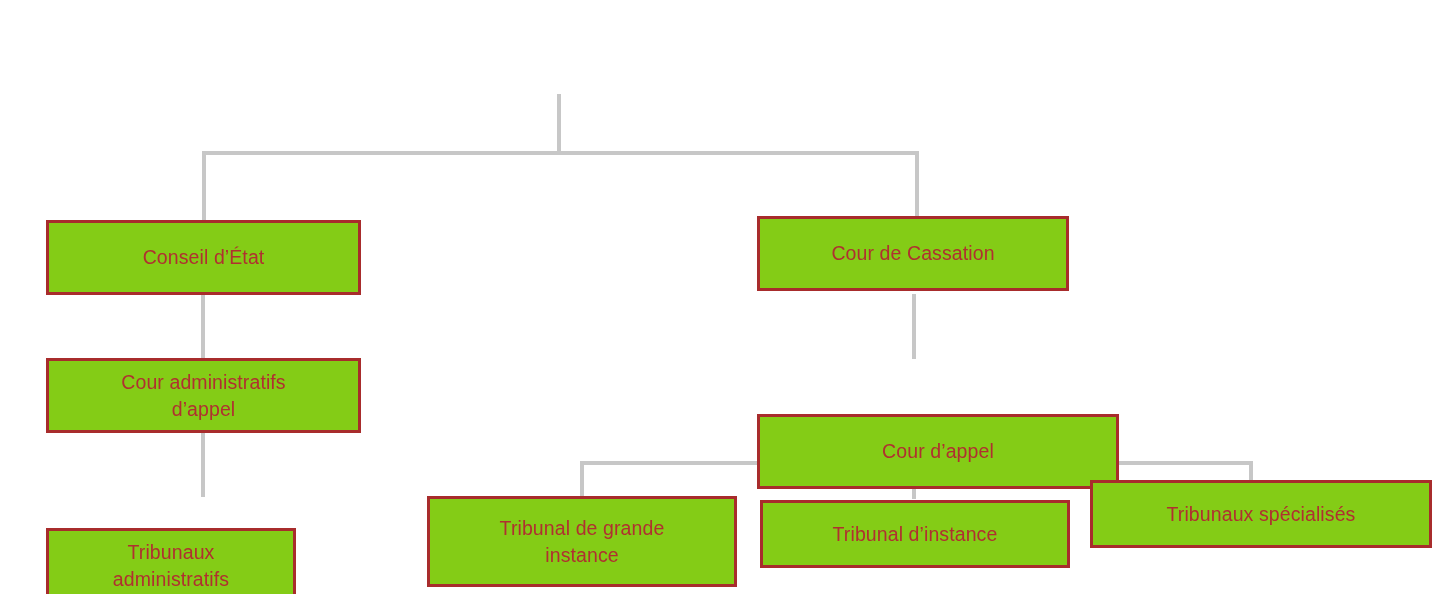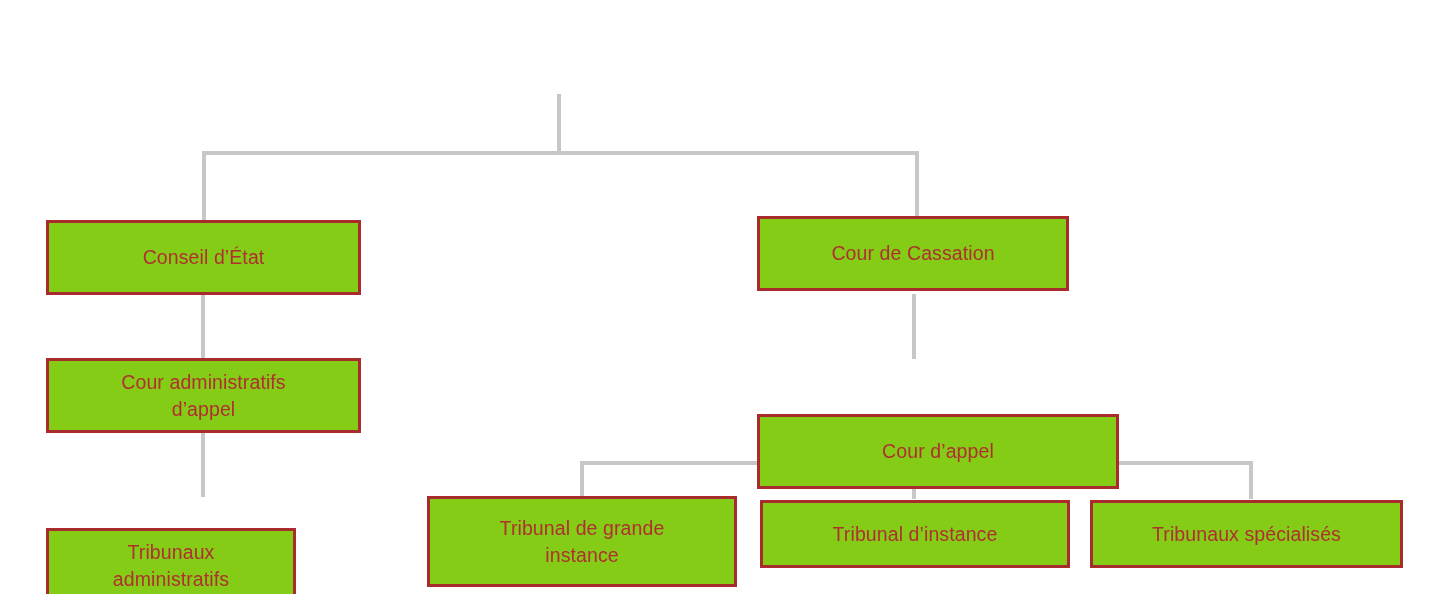--- a/index.html
+++ b/index.html
@@ -107,17 +107,17 @@
 
   <div class="node" style="left:427px; top:496px; width:310px; height:91px;">
     <span class="node-label">Tribunal de grande
 instance</span>
   </div>
 
   <div class="node" style="left:760px; top:500px; width:310px; height:68px;">
     <span class="node-label">Tribunal d’instance</span>
   </div>
 
-  <div class="node" style="left:1090px; top:500px; width:313px; height:68px;">
+  <div class="node" style="left:1090px; top:480px; width:342px; height:68px;">
     <span class="node-label">Tribunaux spécialisés</span>
   </div>
 
 </div>
 
 </body></html>

